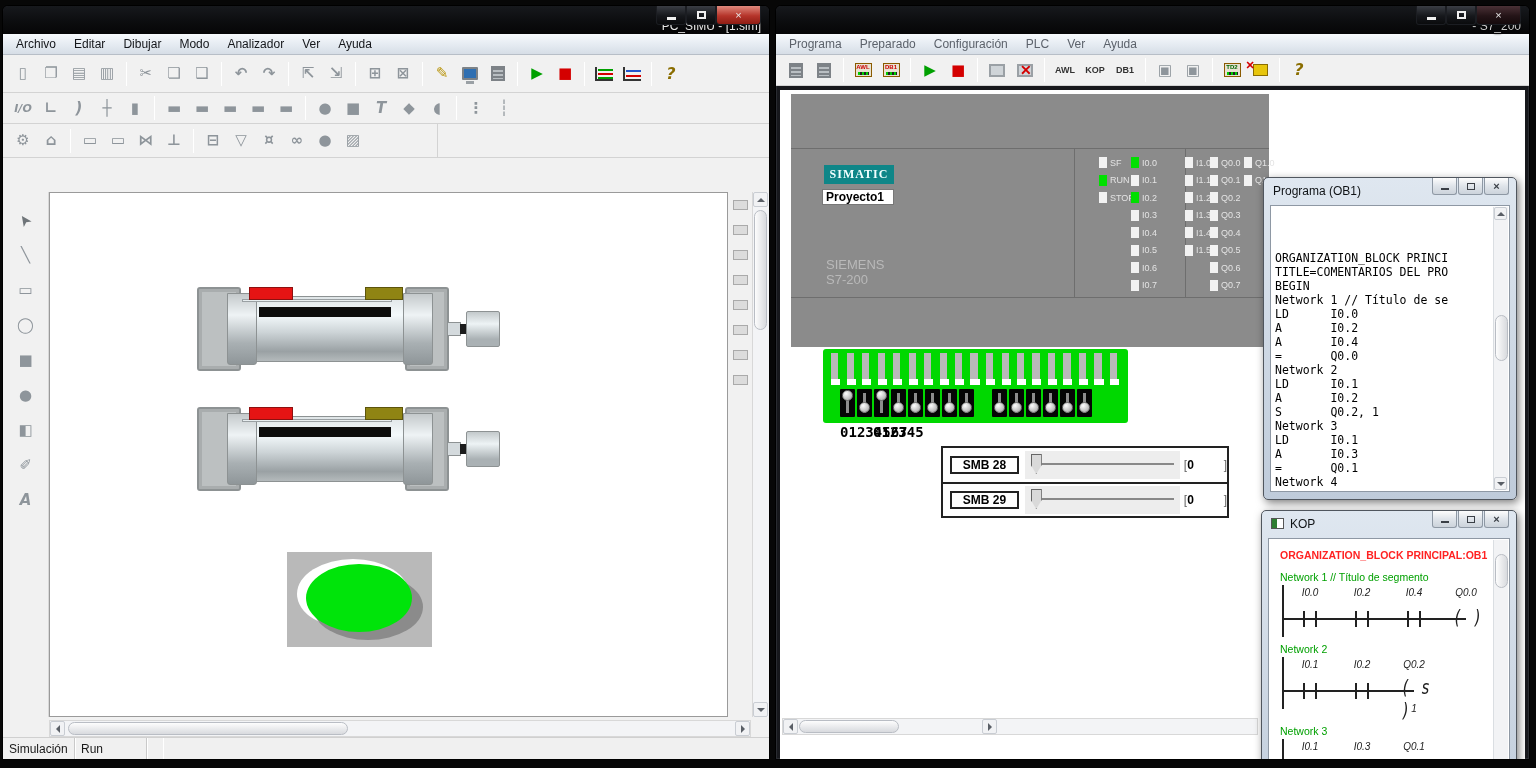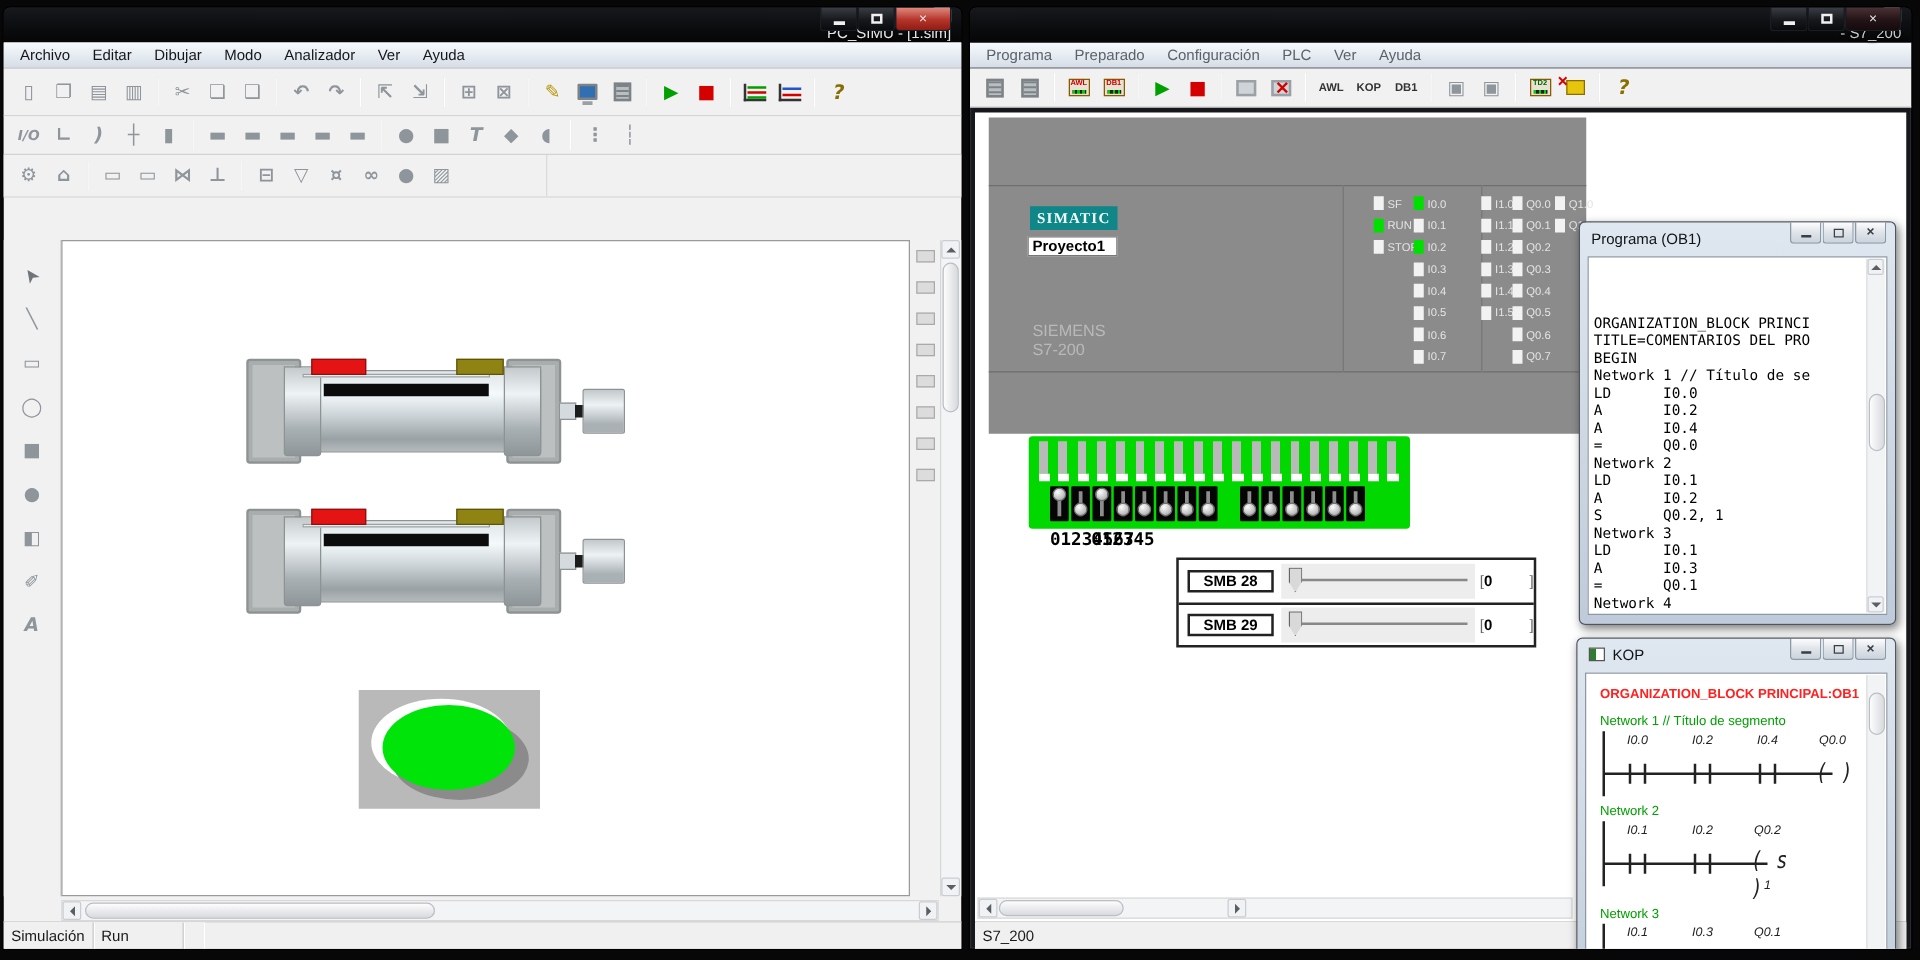--- a/index.html
+++ b/index.html
@@ -858,27 +858,20 @@
     <div class="hscroll" style="left:2px;width:476px;bottom:24px;">
       <span class="arrowbtn" style="left:0;top:0;">
           <i class="tri left"></i>
         </span>
       <span class="hthumb" style="left:16px;width:100px;"></span>
       <span class="arrowbtn" style="right:260px;top:0;">
           <i class="tri right"></i>
         </span>
     </div>
 
-    <div class="statusbar" id="rstatus">
-      <span class="pan grow">S7_200</span>
-      <span class="pan" style="width:62px;">RUN-Int</span>
-      <span class="pan" style="width:62px;">1525259</span>
-      <span class="pan" style="width:62px;">4:52:50</span>
-      <span class="pan" style="width:14px;border-right:none;"></span>
-    </div>
 
     <div class="child" id="ob1win">
       <div class="ctbar">
         <span>Programa (OB1)</span>
         <span class="ccaps">
           <span class="ccap">
               <i class="mindash"></i>
             </span>
           <span class="ccap">
               <i class="maxbox"></i>

